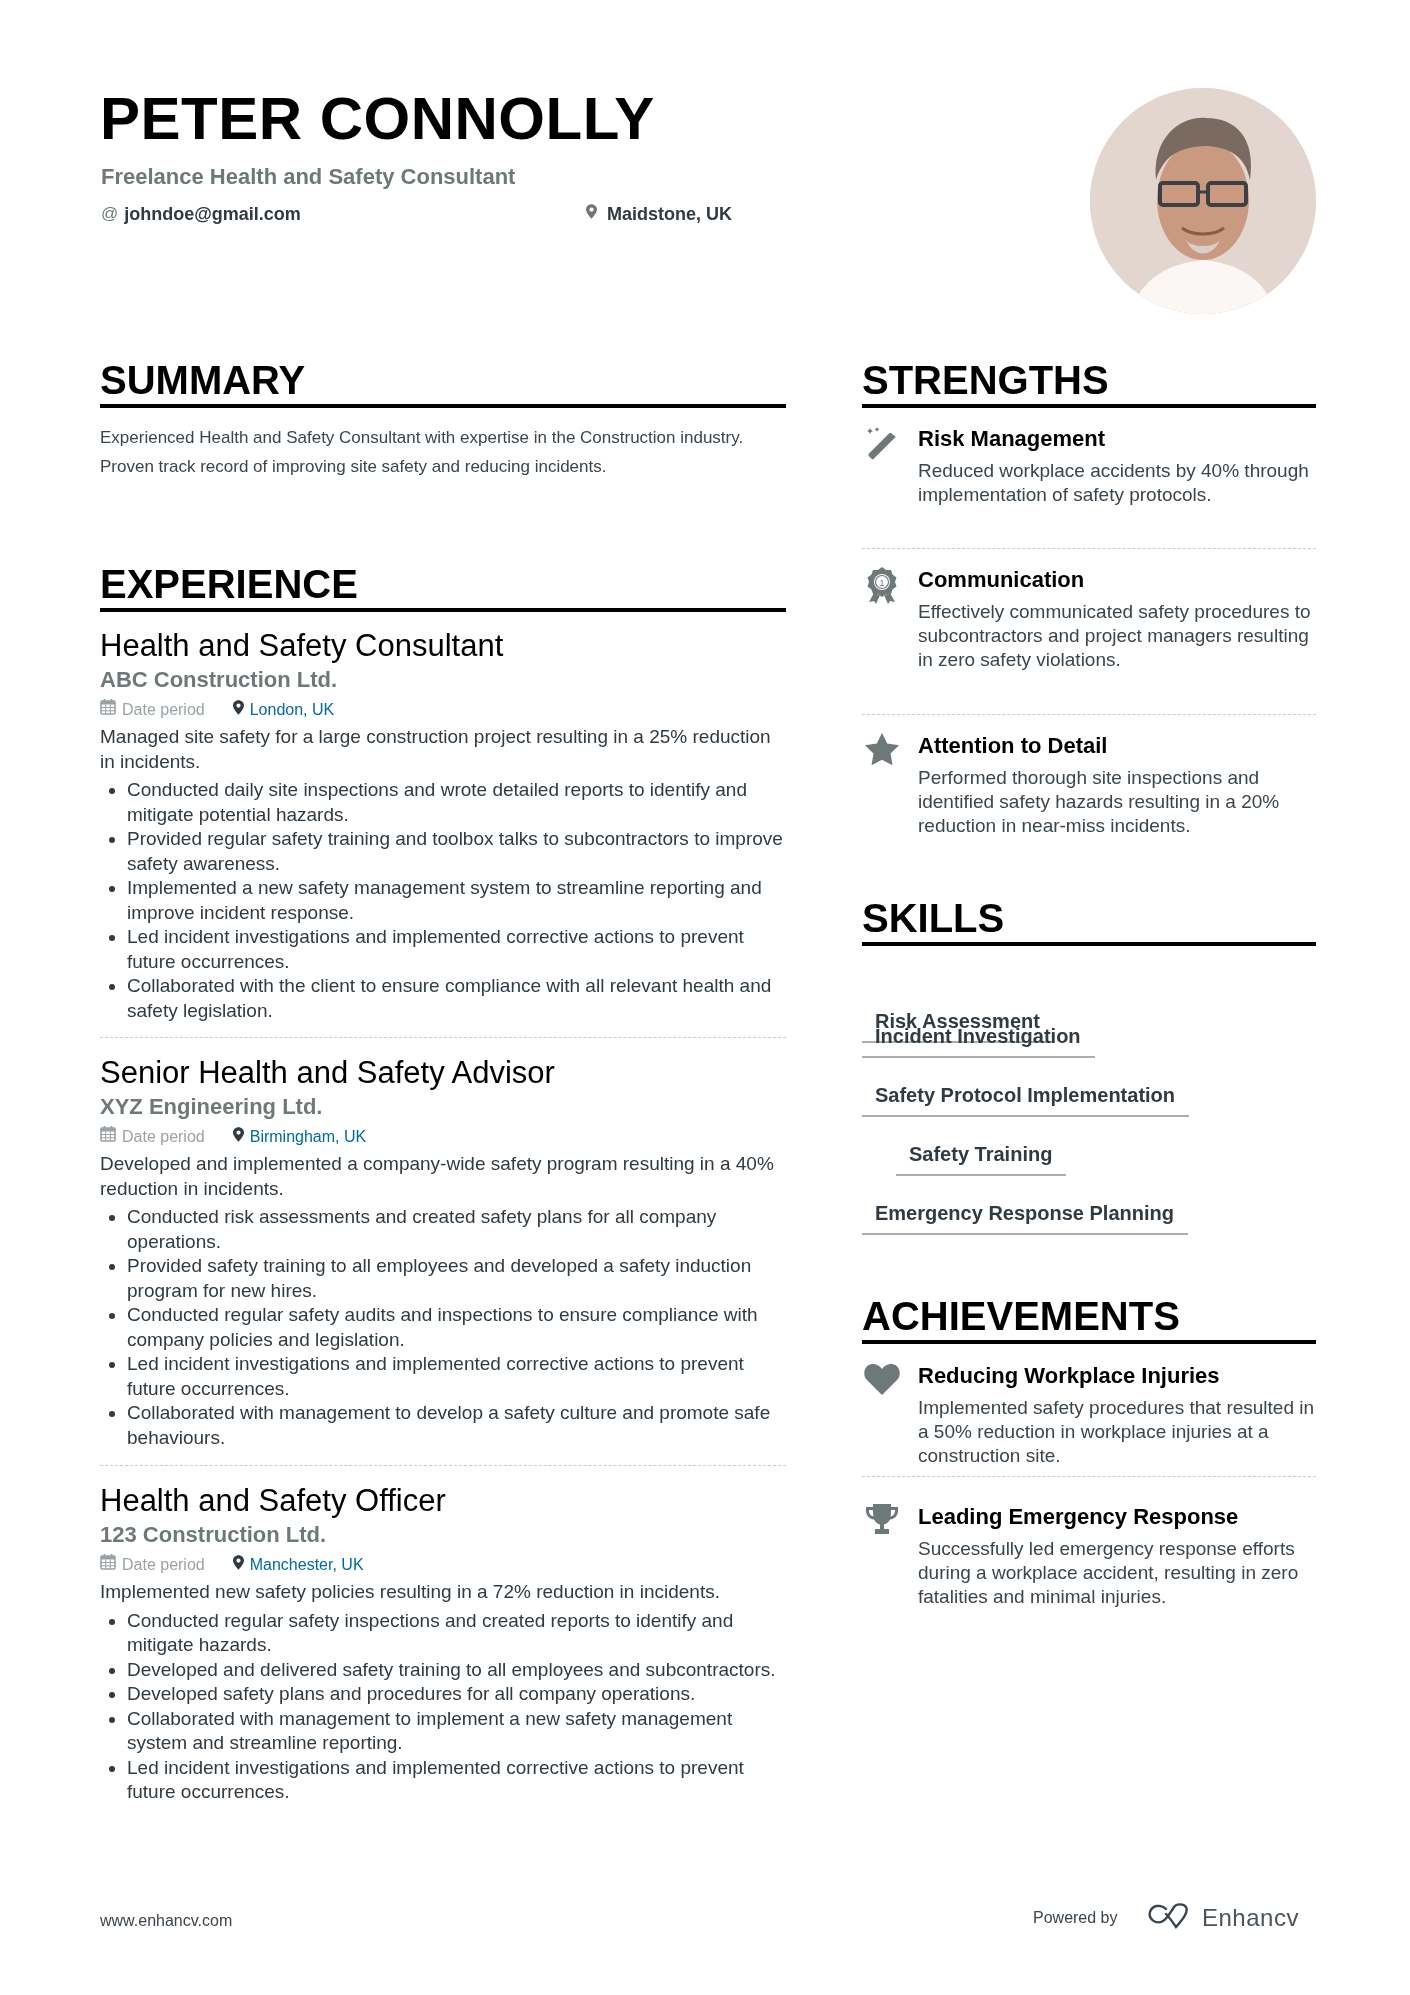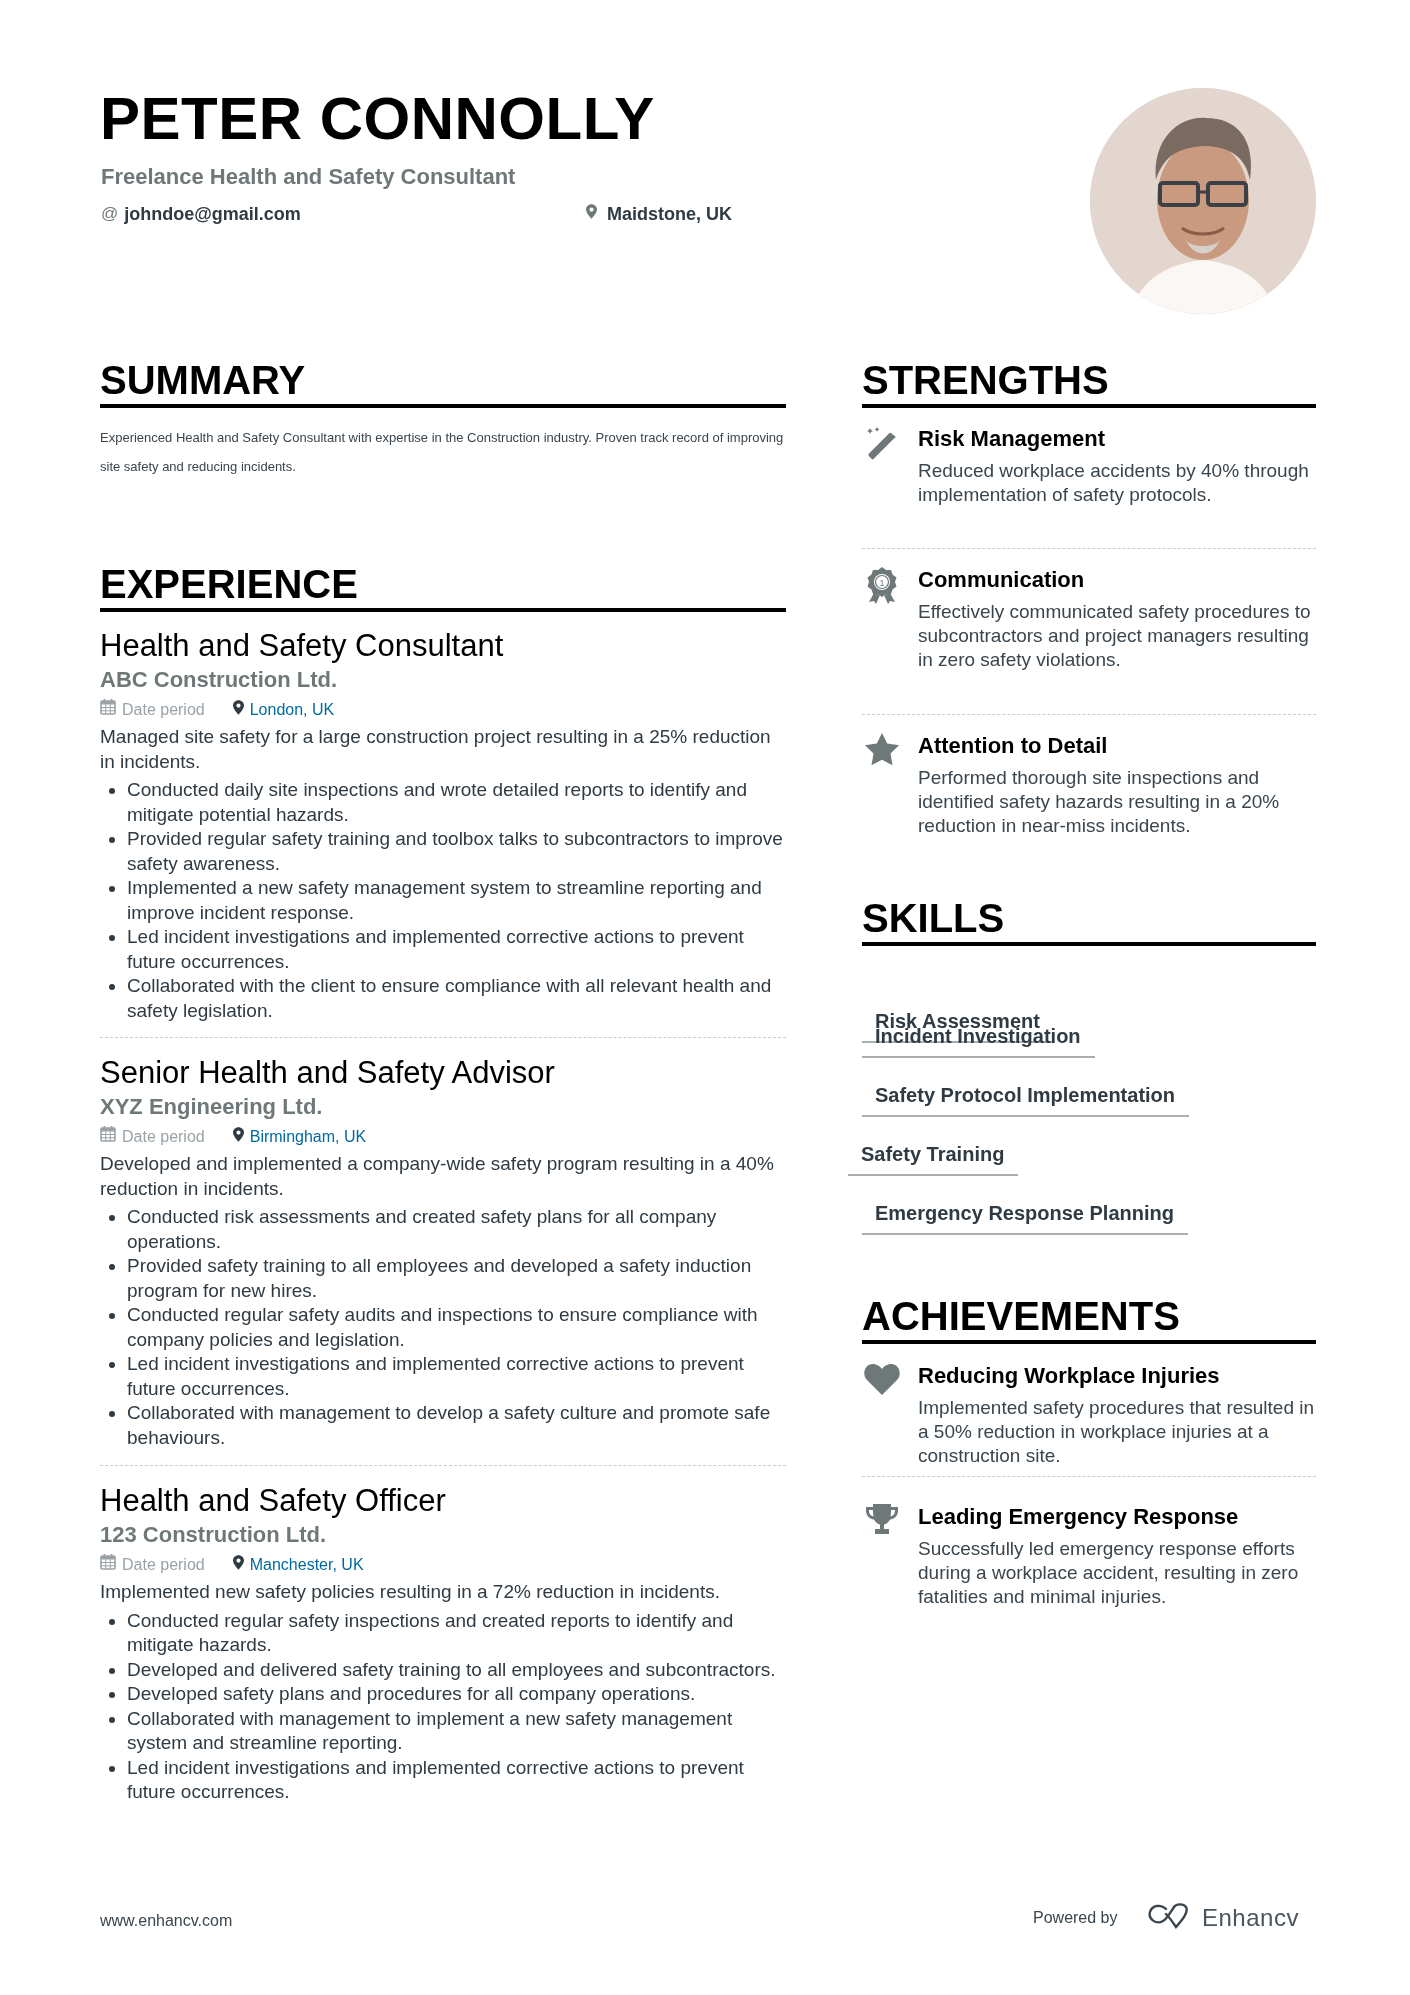--- a/index.html
+++ b/index.html
@@ -11,21 +11,21 @@
   .contact { top:202px; font-size:18px; font-weight:bold; color:#2f3a42; line-height:24px; display:flex; align-items:center; gap:6px; white-space:nowrap; }
   .contact .ic { color:#6f7878; font-weight:normal; font-size:17px; }
   .photo { left:1090px; top:88px; width:226px; height:226px; border-radius:50%; overflow:hidden; background:#e4d9d3; }
 
   .sec-title { font-size:40px; font-weight:bold; color:#000; line-height:44px; white-space:nowrap; }
   .rule { height:4px; background:#000; }
 
   .left { left:100px; width:686px; }
   .right { left:862px; width:454px; }
 
-  .summary { font-size:13px; line-height:29px; color:#3a454d; }
+  .summary { font-size:17px; line-height:29px; color:#3a454d; }
 
   .job-title { font-size:31px; color:#000; line-height:36px; white-space:nowrap; }
   .company { font-size:22px; font-weight:bold; color:#6f7878; line-height:28px; margin-top:2px; white-space:nowrap; }
   .meta { display:flex; align-items:center; font-size:16px; line-height:22px; margin-top:4px; }
   .meta .date { color:#9aa2a6; margin-left:6px; }
   .meta .loc { color:#0369a1; margin-left:6px; }
   .meta .pin { margin-left:28px; }
   .desc { font-size:19px; line-height:24.5px; color:#2f3a42; margin-top:4px; }
   ul.bullets { margin:4px 0 0 0; padding:0 0 0 27px; font-size:19px; line-height:24.5px; color:#2f3a42; }
   ul.bullets li { padding-left:0px; }
@@ -218,21 +218,21 @@
     <div class="t">Attention to Detail</div>
     <div class="d">Performed thorough site inspections and identified safety hazards resulting in a 20% reduction in near-miss incidents.</div>
   </div>
 </div>
 
 <div class="abs right sec-title" style="top:896px;">SKILLS</div>
 <div class="abs right rule" style="top:942px;"></div>
 <div class="abs" style="left:862px; top:965px;margin-top:44px;"><span class="skill">Risk Assessment</span></div>
 <div class="abs" style="left:862px; top:1024px;text-align:right;"><span class="skill">Incident Investigation</span></div>
 <div class="abs" style="left:862px; top:1083px;"><span class="skill">Safety Protocol Implementation</span></div>
-<div class="abs" style="left:848px; top:1142px;text-decoration:underline;"><span class="skill">Safety Training</span></div>
+<div class="abs" style="left:896px; top:1142px;text-decoration:underline;"><span class="skill">Safety Training</span></div>
 <div class="abs" style="left:862px; top:1201px;"><span class="skill">Emergency Response Planning</span></div>
 
 <div class="abs right sec-title" style="top:1294px;">ACHIEVEMENTS</div>
 <div class="abs right rule" style="top:1340px;"></div>
 
 <div class="abs right item" style="top:1362px;">
   <div class="icon">
     <svg width="38" height="34" viewBox="0 0 38 34">
         <path d="M19 33L4 18C-1 13 1 3 9 2c4-.5 8 2 10 5 2-3 6-5.5 10-5 8 1 10 11 5 16z" fill="#6f7878"></path>
       </svg>

